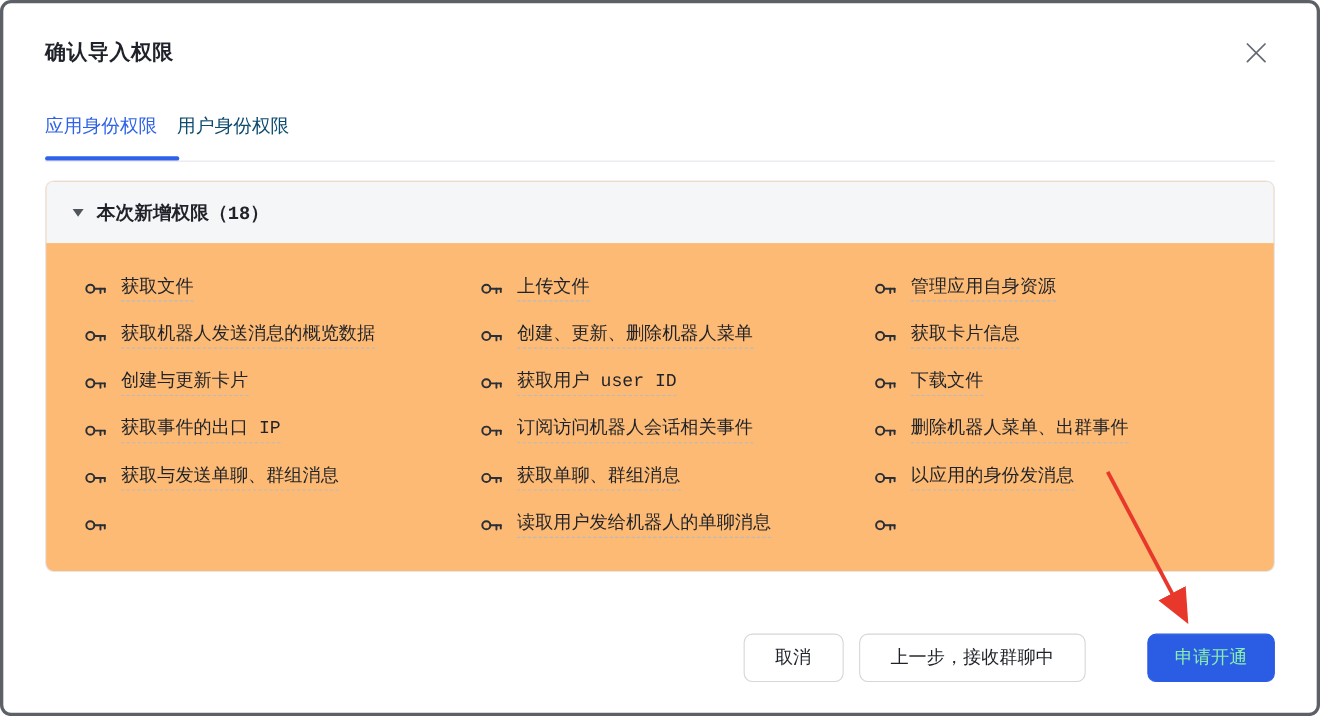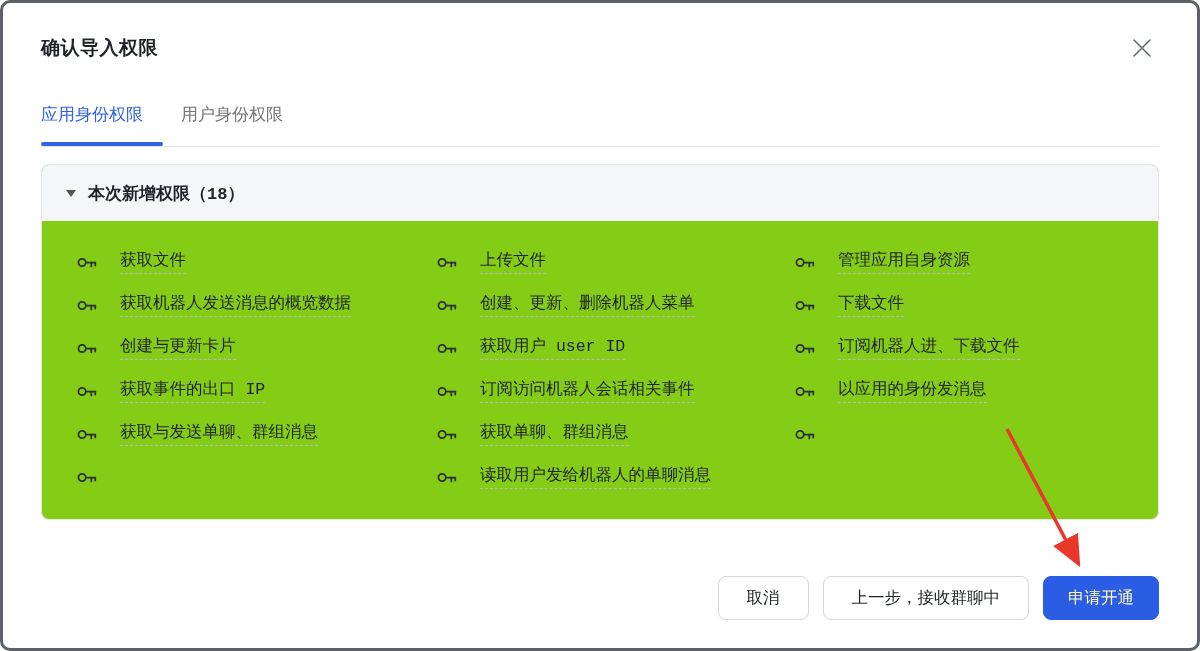--- a/index.html
+++ b/index.html
@@ -14,77 +14,78 @@
     position:absolute;left:38px;top:32px;
     font-size:19px;font-weight:600;color:#1f2329;letter-spacing:.5px;
   }
   .close-btn{
     position:absolute;right:40px;top:30px;width:30px;height:30px;
     display:flex;align-items:center;justify-content:center;cursor:pointer;
   }
   .close-btn svg{display:block;}
   
   .tabs{
-    position:absolute;left:38px;top:100px;display:flex;gap:38px;
+    position:absolute;left:38px;top:100px;display:flex;gap:18px;
     font-size:17px;
   }
-  .tab{cursor:pointer;padding-bottom:18px;color:#737373;}
+  .tab{cursor:pointer;padding-bottom:18px;color:#0c4a6e;}
   .tab.active{color:var(--accent);font-weight:500;}
   .tab-divider{
     position:absolute;left:38px;right:38px;top:143px;height:1px;background:#e5e6eb;
   }
   .tab-indicator{
     position:absolute;left:38px;top:139px;width:122px;height:4px;
     border-radius:3px;background:var(--accent);
   }
   
   .panel{
     position:absolute;left:38px;top:161px;width:1118px;height:356px;
-    border:1px solid #e5e6eb;border-radius:8px;background:#84cc16;
+    border:1px solid #e5e6eb;border-radius:8px;background:#fdba74;
     box-sizing:border-box;overflow:hidden;
   }
   .panel-header{
     height:56px;background:#f5f6f7;display:flex;align-items:center;
     padding-left:24px;gap:12px;font-size:17px;font-weight:600;color:#1f2329;
     cursor:pointer;
   }
   .caret{
     width:0;height:0;border-left:5.5px solid transparent;border-right:5.5px solid transparent;
     border-top:7px solid #51565d;
   }
   .perm-grid{
     display:flex;padding:20px 0 0 34px;
   }
   .perm-col{display:flex;flex-direction:column;}
   .perm-col-0{width:360px;}
   .perm-col-1{width:358px;text-align:center;}
   .perm-col-2{width:360px;}
   .perm-item{
-    height:43px;display:flex;align-items:center;gap:23px;cursor:pointer;
+    height:43px;display:flex;align-items:center;gap:13px;cursor:pointer;
   }
   .perm-item svg{flex:0 0 auto;display:block;}
   .perm-label{
     font-size:16.5px;color:#1f2329;
     border-bottom:1.5px dashed #b7bac0;padding-bottom:2px;line-height:1.25;
   }
   
   .footer{
     position:absolute;right:38px;bottom:28px;display:flex;gap:14px;padding-left:16px;
   }
   .btn{
     height:44px;border-radius:8px;font-size:16.5px;display:flex;align-items:center;
     justify-content:center;cursor:pointer;box-sizing:border-box;
     font-family:inherit;
   }
   .btn-secondary{
     background:#fff;border:1px solid #d5d6d9;color:#1f2329;padding:0 28px;
   }
   .btn-primary{
-    background:var(--primary);border:1px solid var(--primary);color:#fef9c3;padding:0 24px;
+    background:var(--primary);border:1px solid var(--primary);color:#86efac;padding:0 24px;
     min-width:110px;
+    margin-left:42px;
   }
   
   .anno-arrow{
     position:absolute;left:0;top:0;width:1194px;height:645px;pointer-events:none;
   }
 </style>
 </head>
 <body>
 
 <div class="screen">
@@ -234,39 +235,48 @@
   <div class="perm-item">
     <svg width="21" height="21" viewBox="0 0 24 24">
       <circle cx="7" cy="12" r="4.2" fill="none" stroke="#2b2f36" stroke-width="2"></circle>
       <line x1="11.2" y1="12" x2="22" y2="12" stroke="#2b2f36" stroke-width="2" stroke-linecap="round"></line>
       <line x1="17.5" y1="12" x2="17.5" y2="16.5" stroke="#2b2f36" stroke-width="2" stroke-linecap="round"></line>
       <line x1="22" y1="12" x2="22" y2="15.5" stroke="#2b2f36" stroke-width="2" stroke-linecap="round"></line>
     </svg>
     <span class="perm-label">管理应用自身资源</span>
   </div>
 
+  <div class="perm-item">
+    <svg width="21" height="21" viewBox="0 0 24 24">
+      <circle cx="7" cy="12" r="4.2" fill="none" stroke="#2b2f36" stroke-width="2"></circle>
+      <line x1="11.2" y1="12" x2="22" y2="12" stroke="#2b2f36" stroke-width="2" stroke-linecap="round"></line>
+      <line x1="17.5" y1="12" x2="17.5" y2="16.5" stroke="#2b2f36" stroke-width="2" stroke-linecap="round"></line>
+      <line x1="22" y1="12" x2="22" y2="15.5" stroke="#2b2f36" stroke-width="2" stroke-linecap="round"></line>
+    </svg>
+    <span class="perm-label">获取卡片信息</span>
+  </div>
 
   <div class="perm-item">
     <svg width="21" height="21" viewBox="0 0 24 24">
       <circle cx="7" cy="12" r="4.2" fill="none" stroke="#2b2f36" stroke-width="2"></circle>
       <line x1="11.2" y1="12" x2="22" y2="12" stroke="#2b2f36" stroke-width="2" stroke-linecap="round"></line>
       <line x1="17.5" y1="12" x2="17.5" y2="16.5" stroke="#2b2f36" stroke-width="2" stroke-linecap="round"></line>
       <line x1="22" y1="12" x2="22" y2="15.5" stroke="#2b2f36" stroke-width="2" stroke-linecap="round"></line>
     </svg>
     <span class="perm-label">下载文件</span>
   </div>
 
   <div class="perm-item">
     <svg width="21" height="21" viewBox="0 0 24 24">
       <circle cx="7" cy="12" r="4.2" fill="none" stroke="#2b2f36" stroke-width="2"></circle>
       <line x1="11.2" y1="12" x2="22" y2="12" stroke="#2b2f36" stroke-width="2" stroke-linecap="round"></line>
       <line x1="17.5" y1="12" x2="17.5" y2="16.5" stroke="#2b2f36" stroke-width="2" stroke-linecap="round"></line>
       <line x1="22" y1="12" x2="22" y2="15.5" stroke="#2b2f36" stroke-width="2" stroke-linecap="round"></line>
     </svg>
-    <span class="perm-label">订阅机器人进、下载文件</span>
+    <span class="perm-label">删除机器人菜单、出群事件</span>
   </div>
 
   <div class="perm-item">
     <svg width="21" height="21" viewBox="0 0 24 24">
       <circle cx="7" cy="12" r="4.2" fill="none" stroke="#2b2f36" stroke-width="2"></circle>
       <line x1="11.2" y1="12" x2="22" y2="12" stroke="#2b2f36" stroke-width="2" stroke-linecap="round"></line>
       <line x1="17.5" y1="12" x2="17.5" y2="16.5" stroke="#2b2f36" stroke-width="2" stroke-linecap="round"></line>
       <line x1="22" y1="12" x2="22" y2="15.5" stroke="#2b2f36" stroke-width="2" stroke-linecap="round"></line>
     </svg>
     <span class="perm-label">以应用的身份发消息</span>

